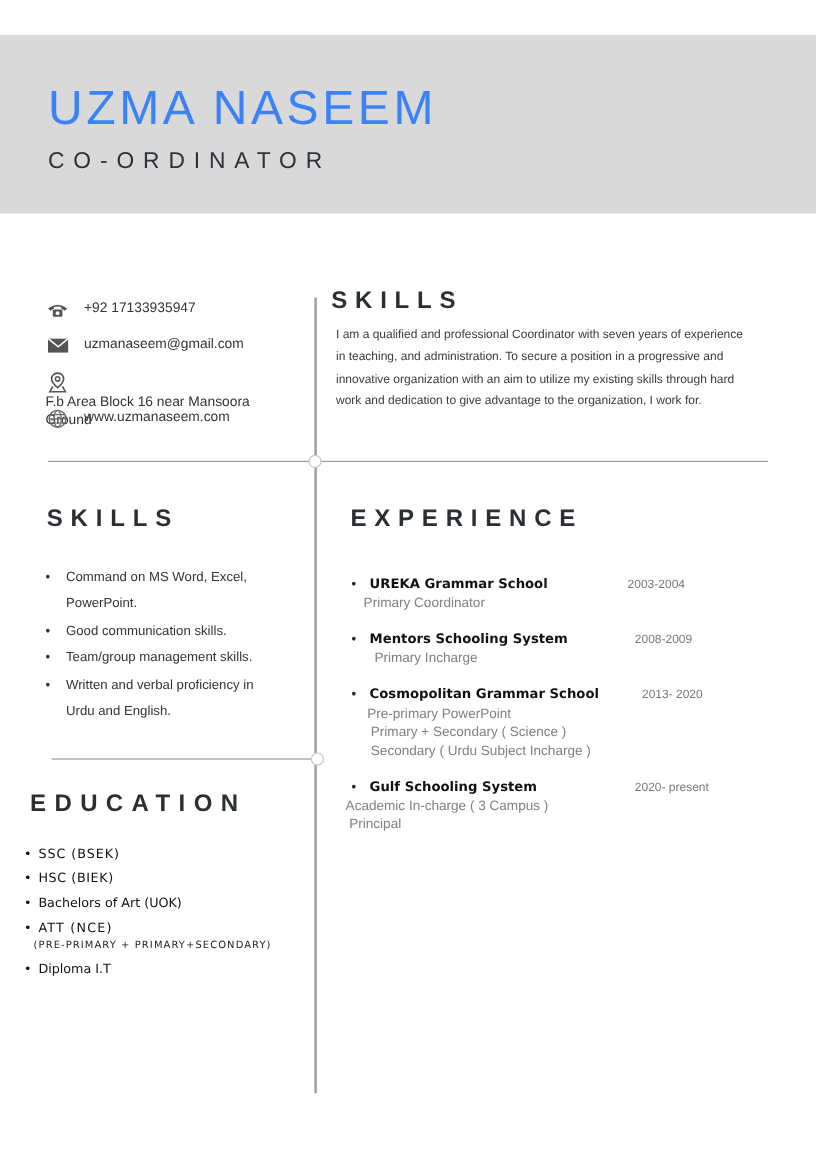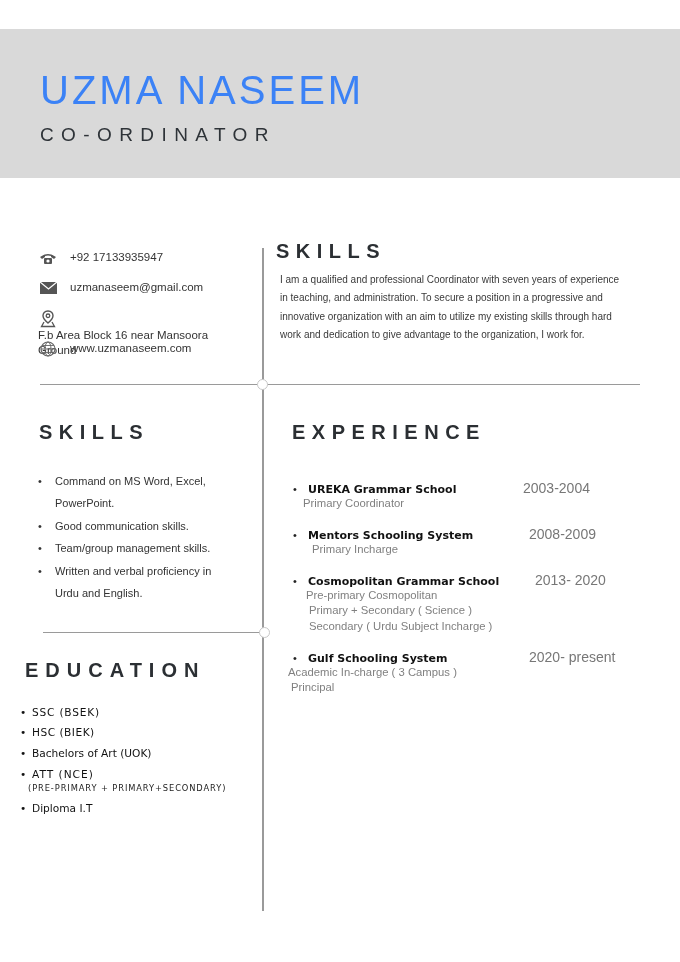--- a/index.html
+++ b/index.html
@@ -34,21 +34,21 @@
   .profile-text {
     position: absolute; left: 280px; top: 271px; width: 345px; font-size: 10px; line-height: 18.4px; color: #3a3a3a;
   }
   .skills-list { position: absolute; left: 38px; top: 470px; margin: 0; padding: 0; list-style: none; width: 200px; }
   .skills-list li { position: relative; padding-left: 17px; font-size: 11px; line-height: 22.4px; color: #333; }
   .skills-list li::before { content: "•"; position: absolute; left: 0; top: 0; font-size: 11px; }
   .exp-item { position: absolute; left: 293px; width: 330px; }
   .exp-head { display: flex; align-items: baseline; height: 16px; }
   .exp-bullet { width: 15px; font-size: 11px; color: #222; }
   .exp-company { font-family: "DejaVu Sans", sans-serif; font-weight: bold; font-size: 11px; color: #111; width: 215px; white-space: nowrap; }
-  .exp-years { font-size: 14px; color: #777; white-space: nowrap; }
+  .exp-years { font-size: 10px; color: #777; white-space: nowrap; }
   .exp-role { font-size: 11.3px; color: #808080; line-height: 15.4px; white-space: nowrap; }
   .edu-list { position: absolute; left: 20px; top: 706px; margin: 0; padding: 0; list-style: none; }
   .edu-list li { position: relative; padding-left: 12px; font-family: "DejaVu Sans", sans-serif; font-size: 10.6px; color: #111; white-space: nowrap; }
   .edu-list li::before { content: "•"; position: absolute; left: 0; top: 0; }
   .edu-sub { font-family: "DejaVu Sans", sans-serif; font-size: 8.3px; letter-spacing: 0.9px; color: #222; white-space: nowrap; margin-left: -4px; }
 </style>
 </head>
 <body>
 
 <div class="header" data-name="header-banner"></div>
@@ -133,21 +133,21 @@
   </div>
   <div class="exp-role" style="margin-left:19px;" data-name="role">Primary Incharge</div>
 </div>
 
 <div class="exp-item" style="top:572px;" data-name="experience-entry">
   <div class="exp-head">
     <span class="exp-bullet" data-name="bullet-icon">•</span>
     <span class="exp-company" style="width:227px;" data-name="company-name">Cosmopolitan Grammar School</span>
     <span class="exp-years" data-name="years">2013- 2020</span>
   </div>
-  <div class="exp-role" style="margin-left:13px;" data-name="role">Pre-primary Cosmopolitan</div>
+  <div class="exp-role" style="margin-left:13px;" data-name="role">Pre-primary PowerPoint</div>
   <div class="exp-role" style="margin-left:16px;" data-name="role">Primary + Secondary ( Science )</div>
   <div class="exp-role" style="margin-left:16px;" data-name="role">Secondary ( Urdu Subject Incharge )</div>
 </div>
 
 <div class="exp-item" style="top:649px;" data-name="experience-entry">
   <div class="exp-head">
     <span class="exp-bullet" data-name="bullet-icon">•</span>
     <span class="exp-company" style="width:221px;" data-name="company-name">Gulf Schooling System</span>
     <span class="exp-years" data-name="years">2020- present</span>
   </div>

